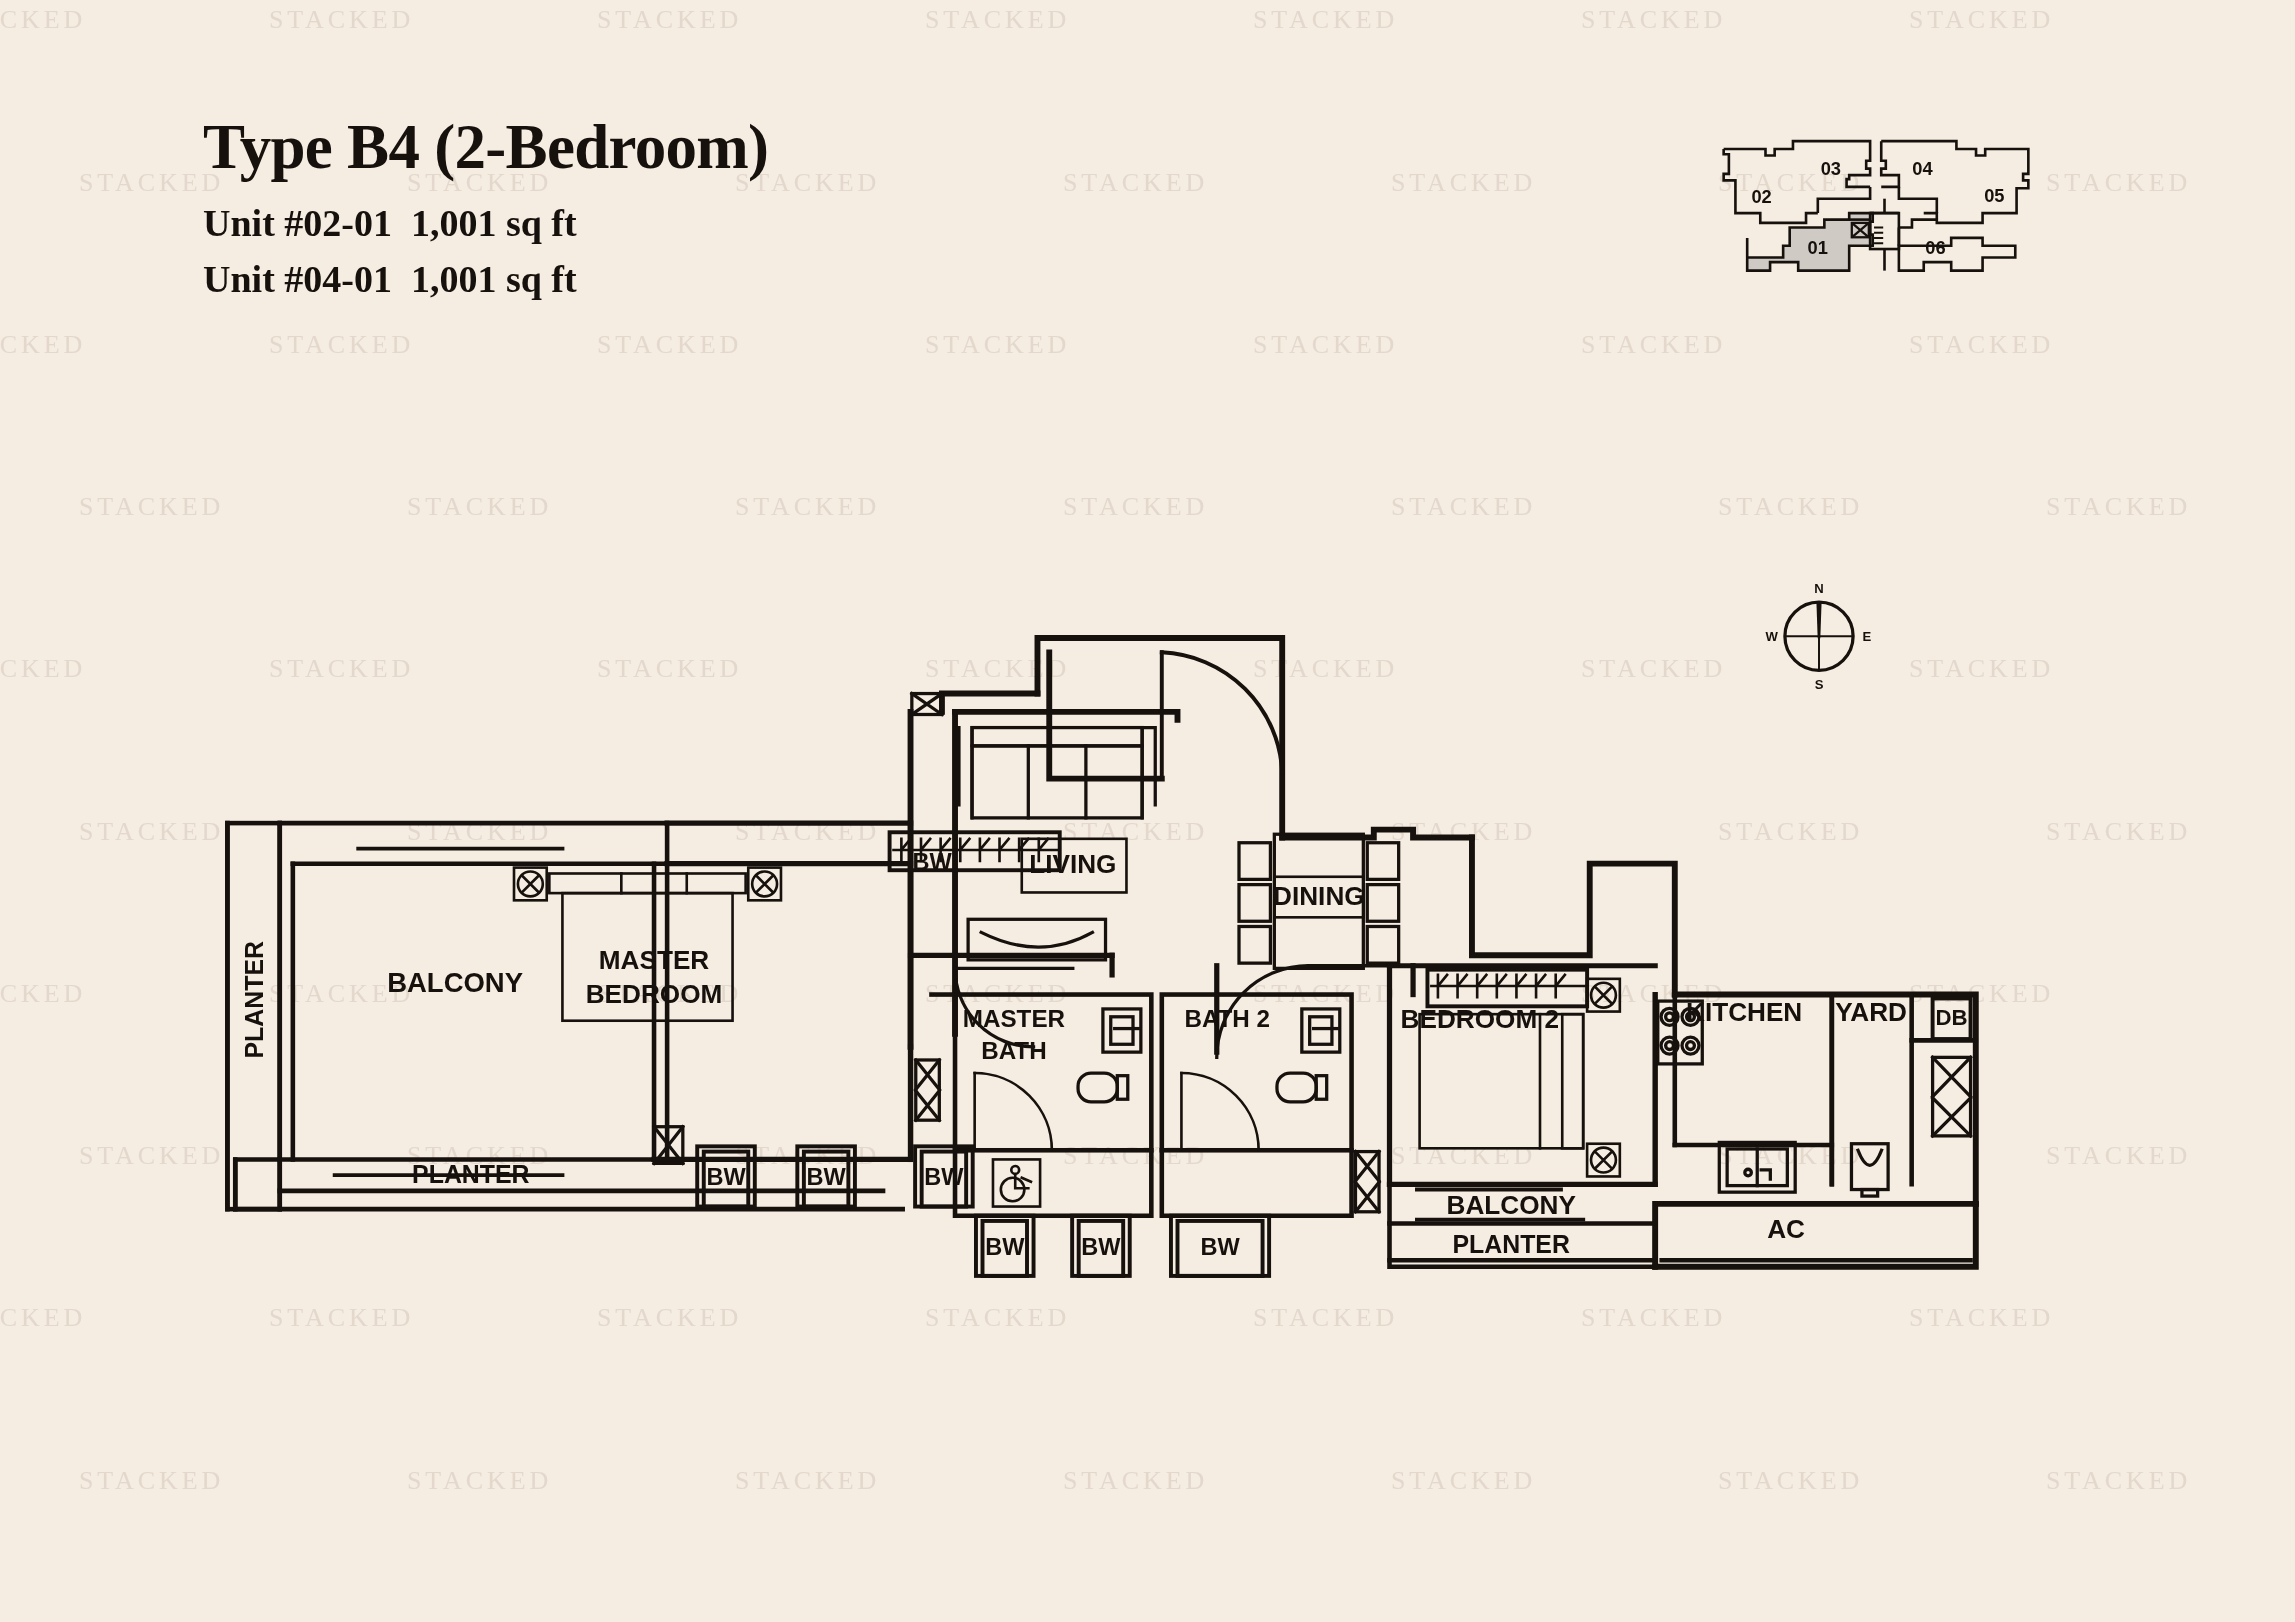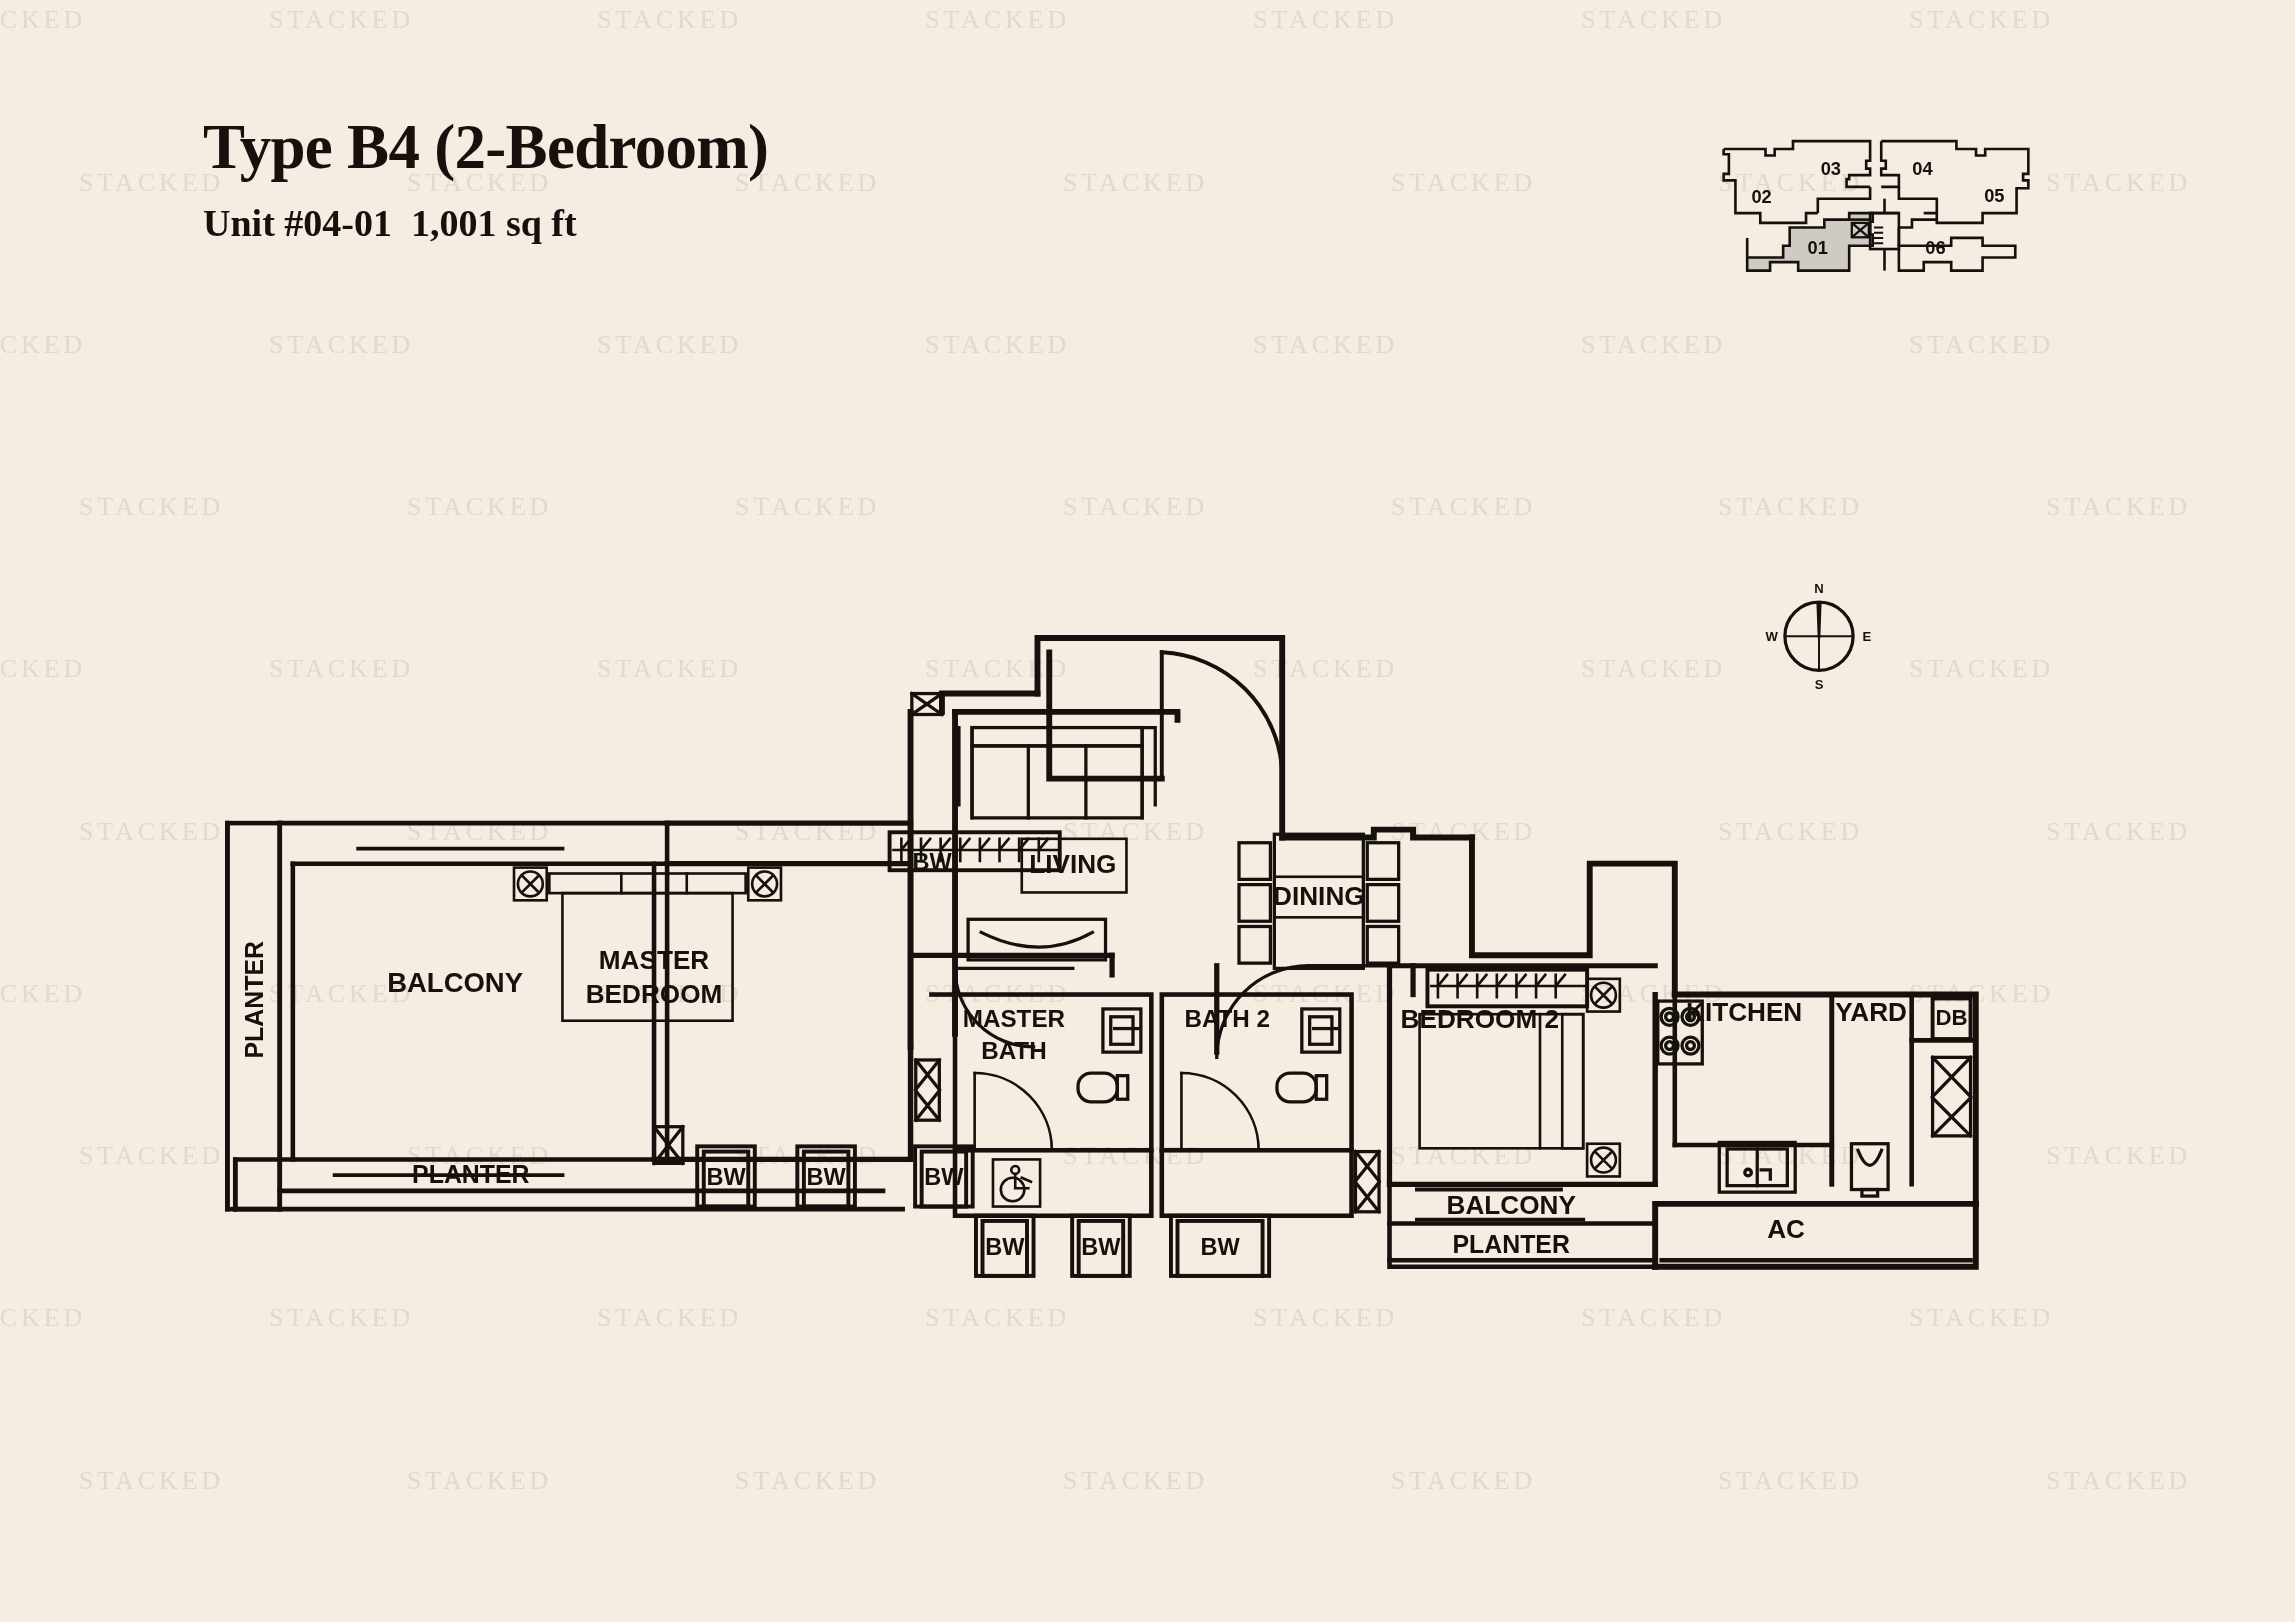--- a/index.html
+++ b/index.html
@@ -130,20 +130,21 @@
     <span class="wm" style="color: rgb(227, 216, 203); left: 407px; top: 1466px;">STACKED</span>
     <span class="wm" style="color: rgb(227, 216, 203); left: 735px; top: 1466px;">STACKED</span>
     <span class="wm" style="color: rgb(227, 216, 203); left: 1063px; top: 1466px;">STACKED</span>
     <span class="wm" style="color: rgb(227, 216, 203); left: 1391px; top: 1466px;">STACKED</span>
     <span class="wm" style="color: rgb(227, 216, 203); left: 1718px; top: 1466px;">STACKED</span>
     <span class="wm" style="color: rgb(227, 216, 203); left: 2046px; top: 1466px;">STACKED</span>
   </div>
 
 <div id="header">
   <h1 id="plan-title">Type B4 (2-Bedroom)</h1>
+  <p class="unit-line">Unit #02-01  1,001 sq ft</p>
   <p class="unit-line">Unit #04-01  1,001 sq ft</p>
 </div>
 
 <div id="keyplan">
 <svg viewBox="0 0 500 260" width="327" height="170">
   <g fill="none" stroke="#16110d" stroke-width="4" stroke-linejoin="miter">
 
     <path d="M40 188 L40 218 L95 218 L95 200 L105 200 L105 172 L158 172 L158 160 L196 160 L196 150
              L232 150 L232 163 L228 163 L228 183 L232 183 L232 200 L196 200 L196 238 L118 238 L118 225 L75 225 L75 238 L40 238 Z" fill="#cfcac4" stroke="#16110d"></path>
 

